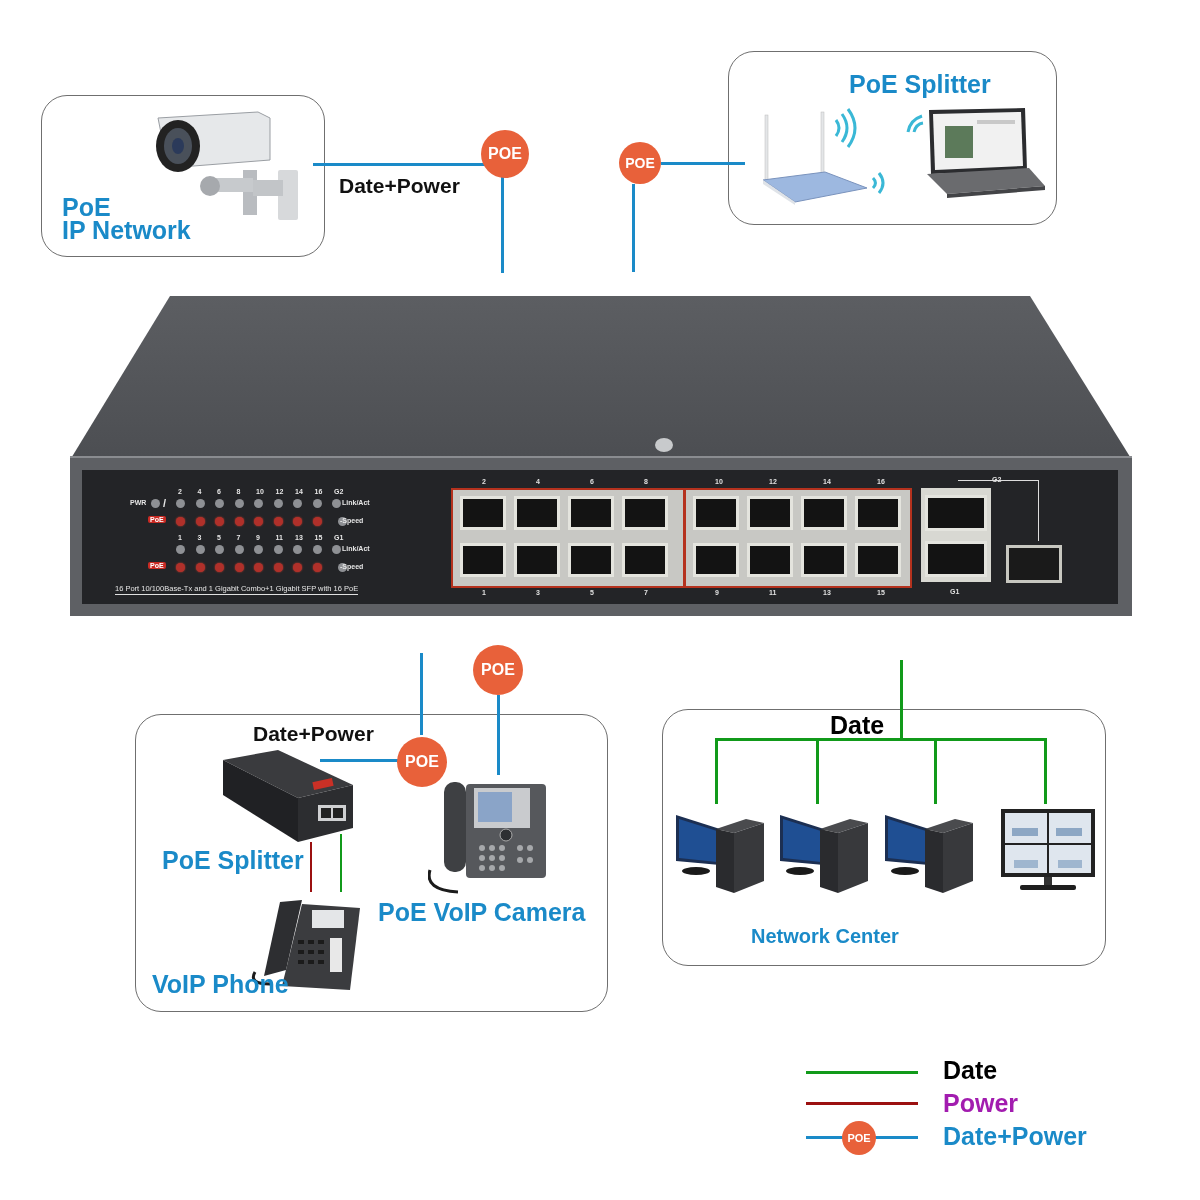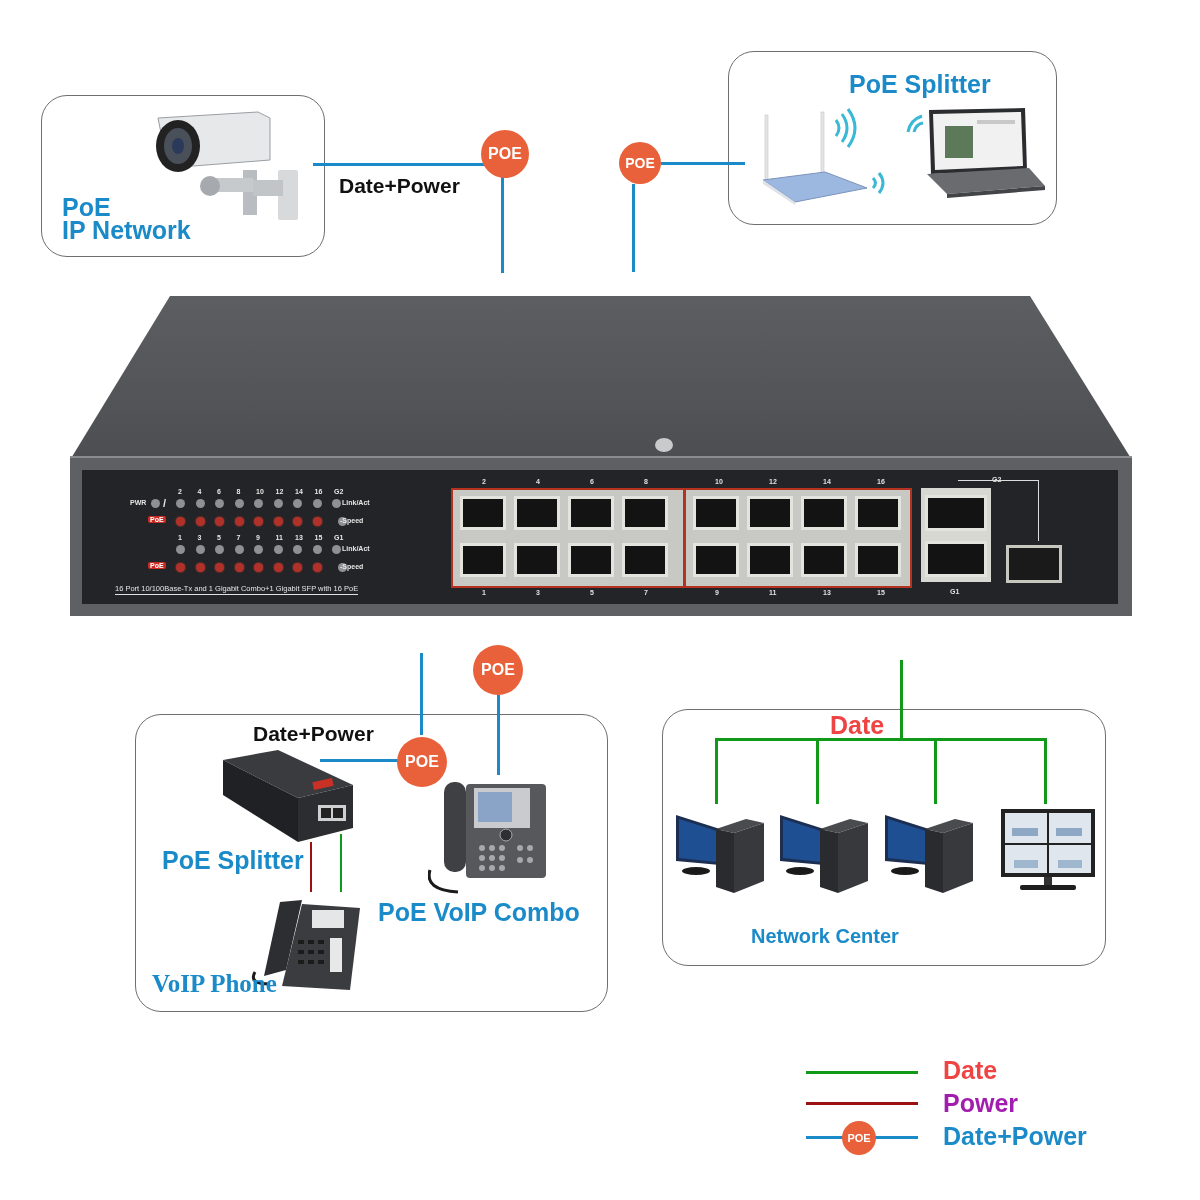--- a/index.html
+++ b/index.html
@@ -1,21 +1,21 @@
 <!DOCTYPE html>
 <html><head>
 <meta charset="utf-8">
 <style>
   html,body{margin:0;padding:0;background:#ffffff;}
   body{width:1200px;height:1200px;position:relative;overflow:hidden;font-family:"Liberation Sans",sans-serif;}
   .abs{position:absolute;}
   .panel{position:absolute;border:1.5px solid #6f6f6f;border-radius:26px;background:#fff;}
   .blue-text{color:#1a8ac8;font-weight:bold;}
   .black-text{color:#111;font-weight:bold;}
-  .green-text{color:#ef4444;font-weight:bold;}
+  .green-text{color:#000000;font-weight:bold;}
   .red-text{color:#a21caf;font-weight:bold;}
   .line-b{position:absolute;background:#1a8ac8;}
   .line-g{position:absolute;background:#119a1a;}
   .line-r{position:absolute;background:#9b1010;}
   .poe{position:absolute;border-radius:50%;background:#e8613a;color:#fff;font-weight:bold;display:flex;align-items:center;justify-content:center;font-family:"Liberation Sans",sans-serif;}
   
   .sw-top{position:absolute;left:70px;top:296px;width:1062px;height:164px;background:linear-gradient(#5c5e62,#4c4e52);clip-path:polygon(100px 0,960px 0,1062px 164px,0 164px);}
   .sw-front{position:absolute;left:70px;top:456px;width:1062px;height:158px;background:#5e6064;border-top:2px solid #8a8c90;}
   .sw-panel{position:absolute;left:82px;top:470px;width:1036px;height:134px;background:#232427;}
   .sw-small{color:#e6e6e6;font-size:7px;font-weight:bold;position:absolute;}
@@ -273,21 +273,21 @@
       <circle cx="54" cy="88" r="3"></circle>
         <circle cx="64" cy="88" r="3"></circle>
         <circle cx="74" cy="88" r="3"></circle>
       <circle cx="92" cy="68" r="3"></circle>
         <circle cx="102" cy="68" r="3"></circle>
         <circle cx="92" cy="80" r="3"></circle>
         <circle cx="102" cy="80" r="3"></circle>
     </g>
   </svg>
 </div>
-<div class="abs blue-text" style="left:378px;top:898px;font-size:25px;">PoE VoIP Combo</div>
+<div class="abs blue-text" style="left:378px;top:898px;font-size:25px;">PoE VoIP Camera</div>
 
 <div class="icon-box" style="left:250px;top:900px;width:118px;height:92px;">
   <svg width="118" height="92" viewBox="0 0 118 92">
     <path d="M5 72 Q-2 84 20 84" stroke="#1b1b1b" stroke-width="3" fill="none"></path>
     <path d="M30 2 L52 0 L36 70 L14 76 Z" fill="#2d2e31"></path>
     <path d="M52 4 L110 8 L100 90 L32 86 Z" fill="#3b3c3f"></path>
     <rect x="62" y="10" width="32" height="18" fill="#e4e6e8"></rect>
     <rect x="80" y="38" width="12" height="34" fill="#e8e8e8"></rect>
     <g fill="#1b1b1b">
         <rect x="48" y="40" width="6" height="4"></rect>
@@ -295,21 +295,21 @@
         <rect x="68" y="40" width="6" height="4"></rect>
         <rect x="48" y="50" width="6" height="4"></rect>
         <rect x="58" y="50" width="6" height="4"></rect>
         <rect x="68" y="50" width="6" height="4"></rect>
         <rect x="48" y="60" width="6" height="4"></rect>
         <rect x="58" y="60" width="6" height="4"></rect>
         <rect x="68" y="60" width="6" height="4"></rect>
       </g>
   </svg>
 </div>
-<div class="abs blue-text" style="left:152px;top:970px;font-size:25px;font-family:Liberation Serif, serif;">VoIP Phone</div>
+<div class="abs blue-text" style="left:152px;top:970px;font-size:25px;">VoIP Phone</div>
 
 <div class="panel" style="left:662px;top:709px;width:442px;height:255px;"></div>
 <div class="line-g" style="left:900px;top:660px;width:3px;height:80px;"></div>
 <div class="line-g" style="left:715px;top:738px;width:332px;height:3px;"></div>
 <div class="line-g" style="left:715px;top:738px;width:3px;height:66px;"></div>
 <div class="line-g" style="left:816px;top:738px;width:3px;height:66px;"></div>
 <div class="line-g" style="left:934px;top:738px;width:3px;height:66px;"></div>
 <div class="line-g" style="left:1044px;top:738px;width:3px;height:66px;"></div>
 <div class="abs green-text" style="left:830px;top:711px;font-size:25px;">Date</div>
 

